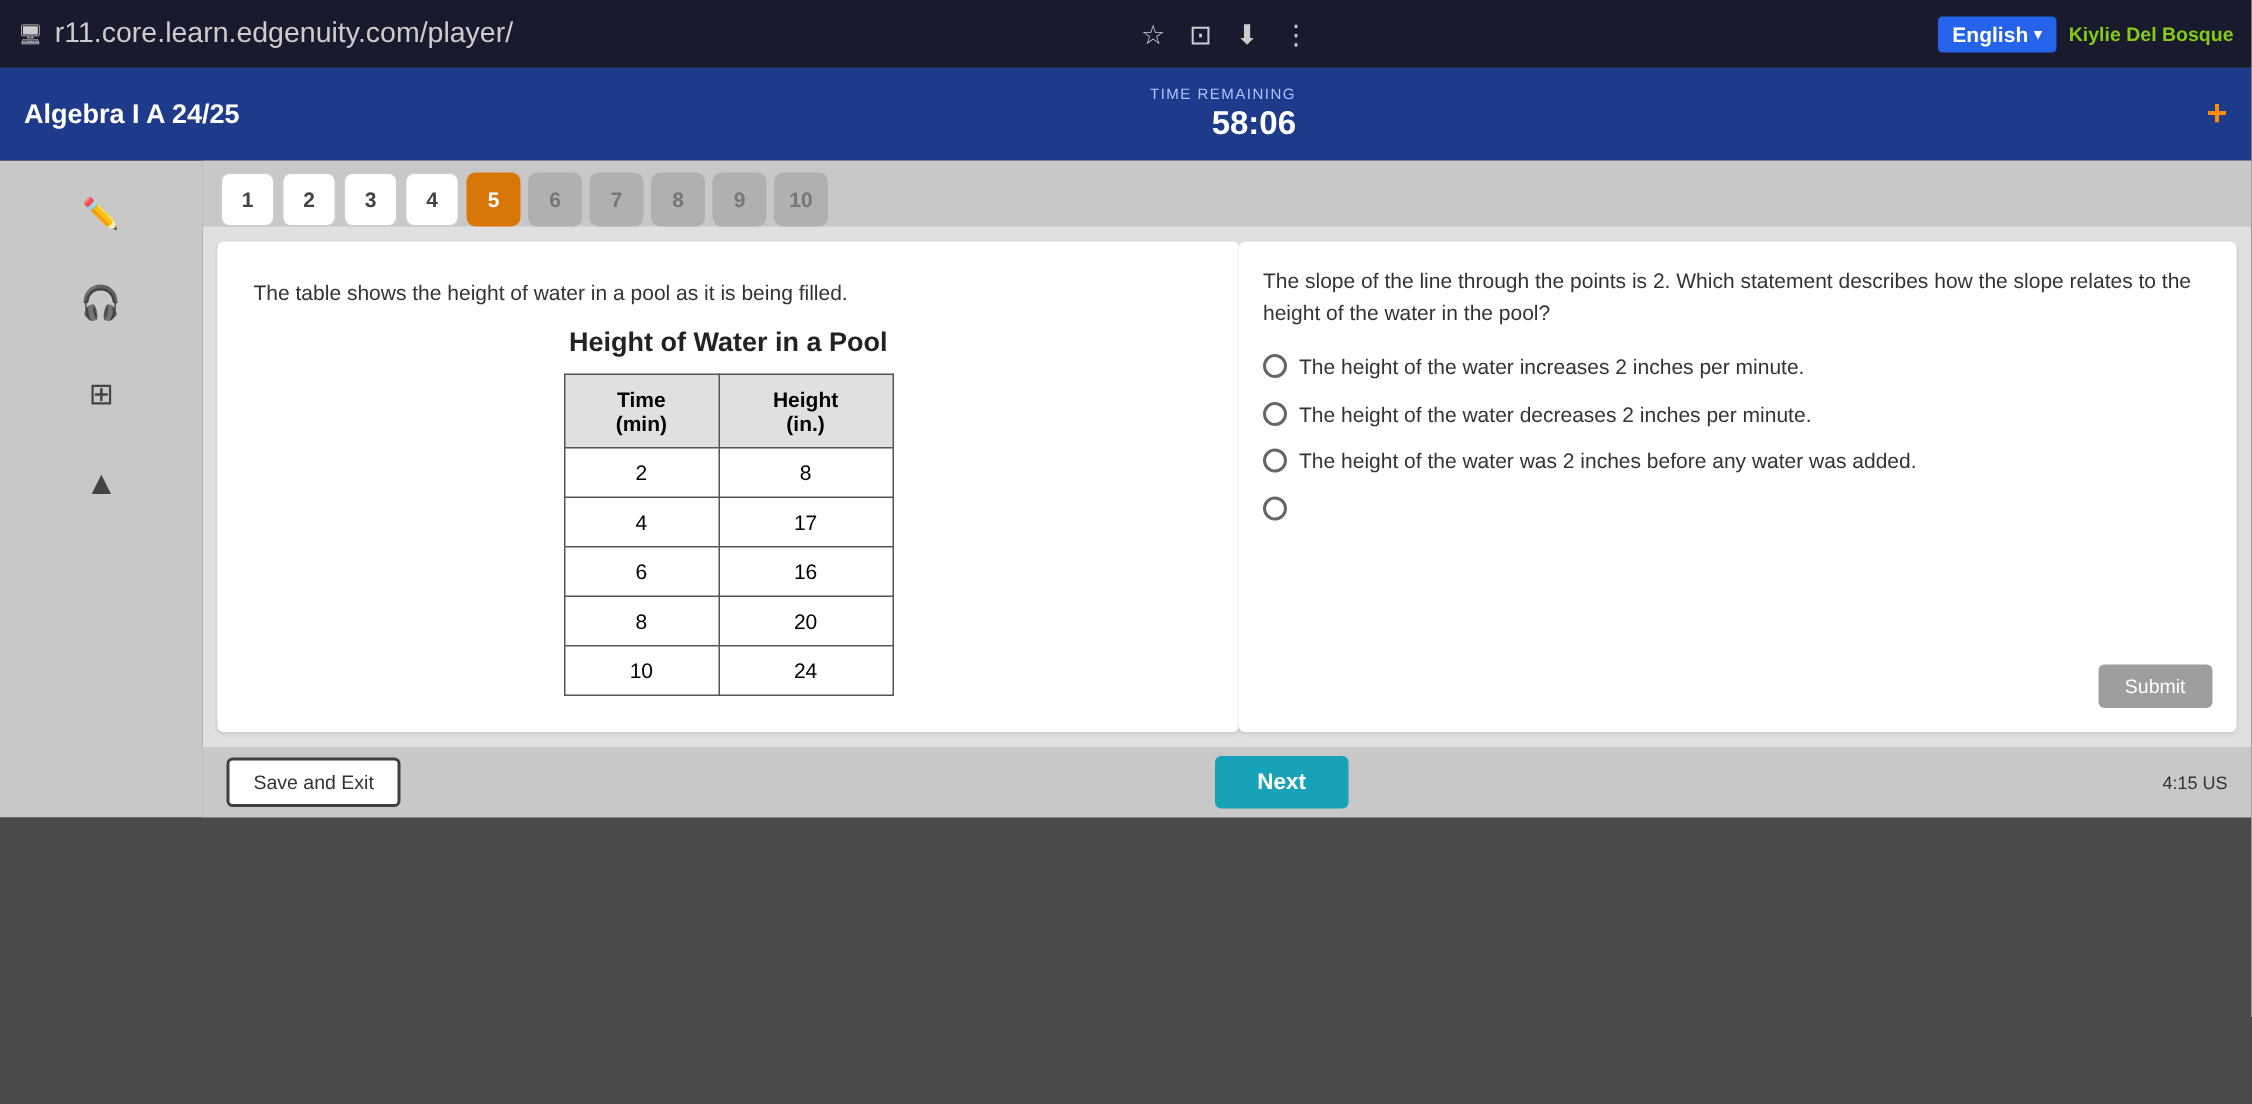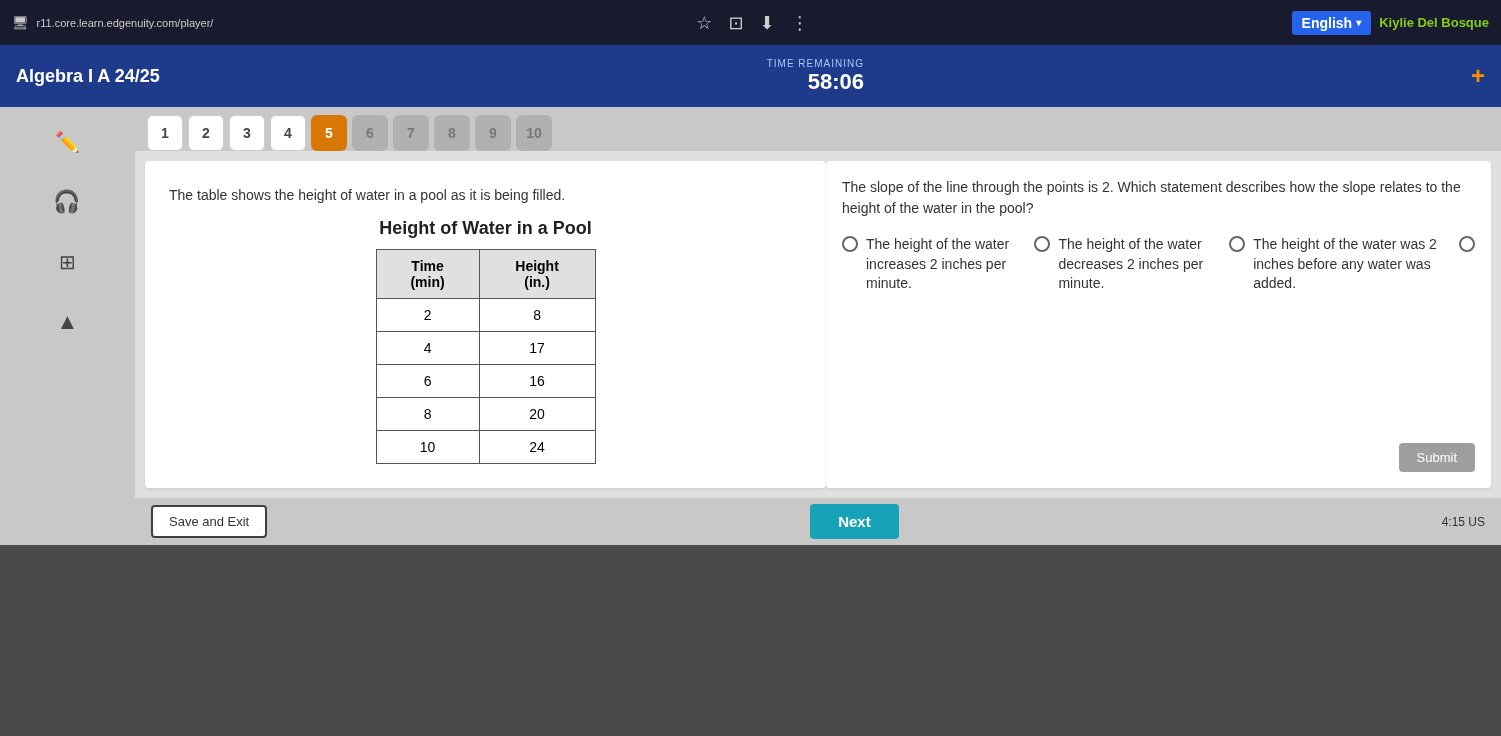--- a/index.html
+++ b/index.html
@@ -23,21 +23,21 @@
       padding: 0 12px;
       position: relative;
     }
     .top-bar-left {
       display: flex;
       align-items: center;
       gap: 8px;
     }
     .url-text {
       color: #ccc;
-      font-size: 11px;
+      font-size: 19px;
       text-align: center;
     }
     .top-bar-icons {
       display: flex;
       align-items: center;
       gap: 16px;
     }
     .top-bar-right {
       display: flex;
       align-items: center;
@@ -181,21 +181,23 @@
     
     .right-question-text {
       font-size: 14px;
       color: #333;
       line-height: 1.5;
       margin-bottom: 16px;
     }
 
     .option-list {
       display: flex;
+      flex-direction: column;
       gap: 12px;
+      text-align: center;
     }
     .option-item {
       display: flex;
       align-items: flex-start;
       gap: 8px;
       font-size: 14px;
       color: #333;
       line-height: 1.4;
       cursor: pointer;
     }

